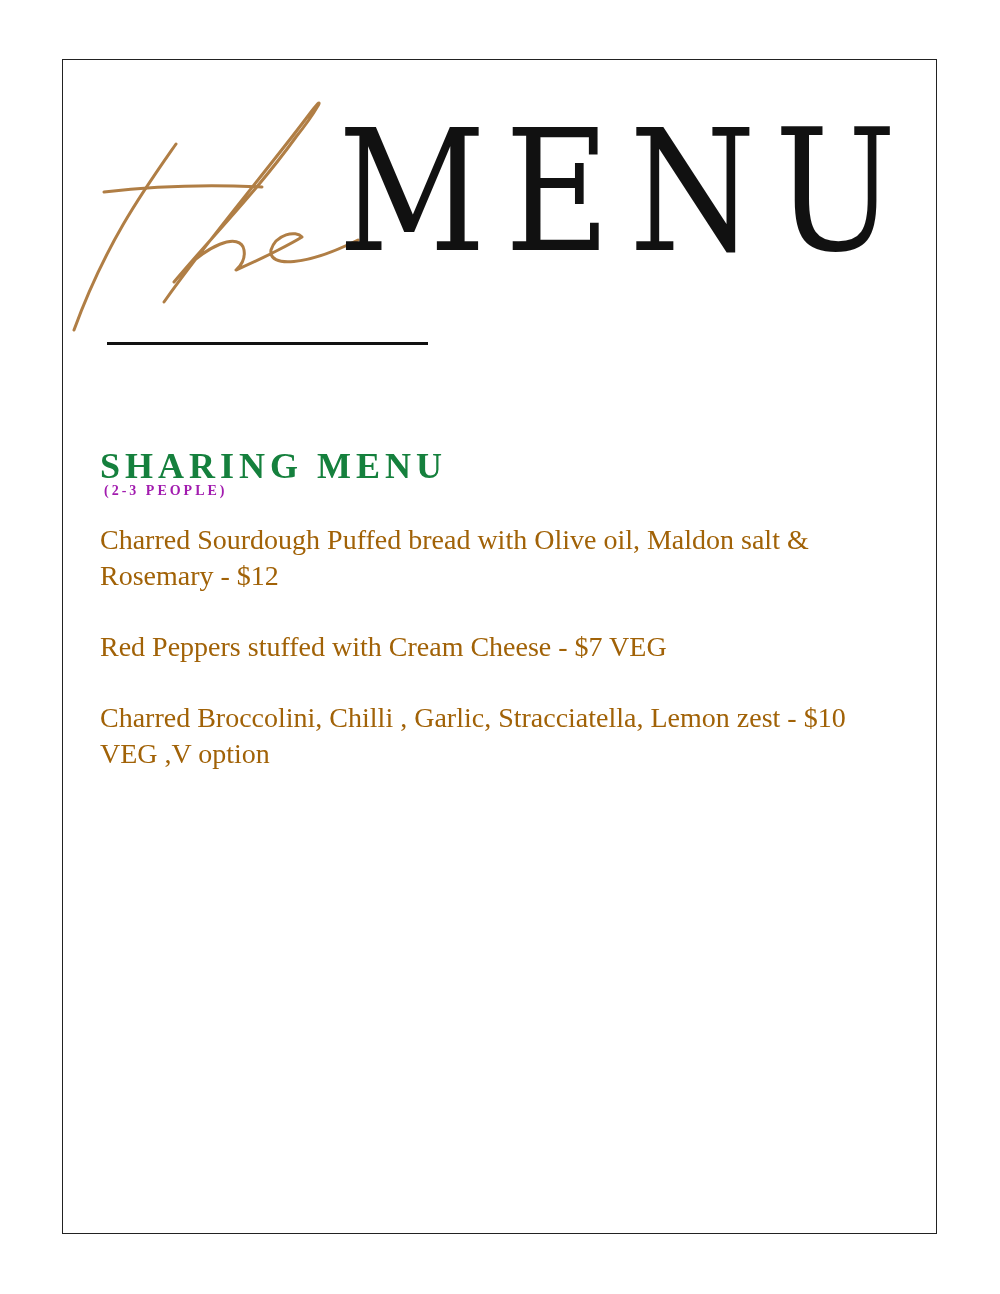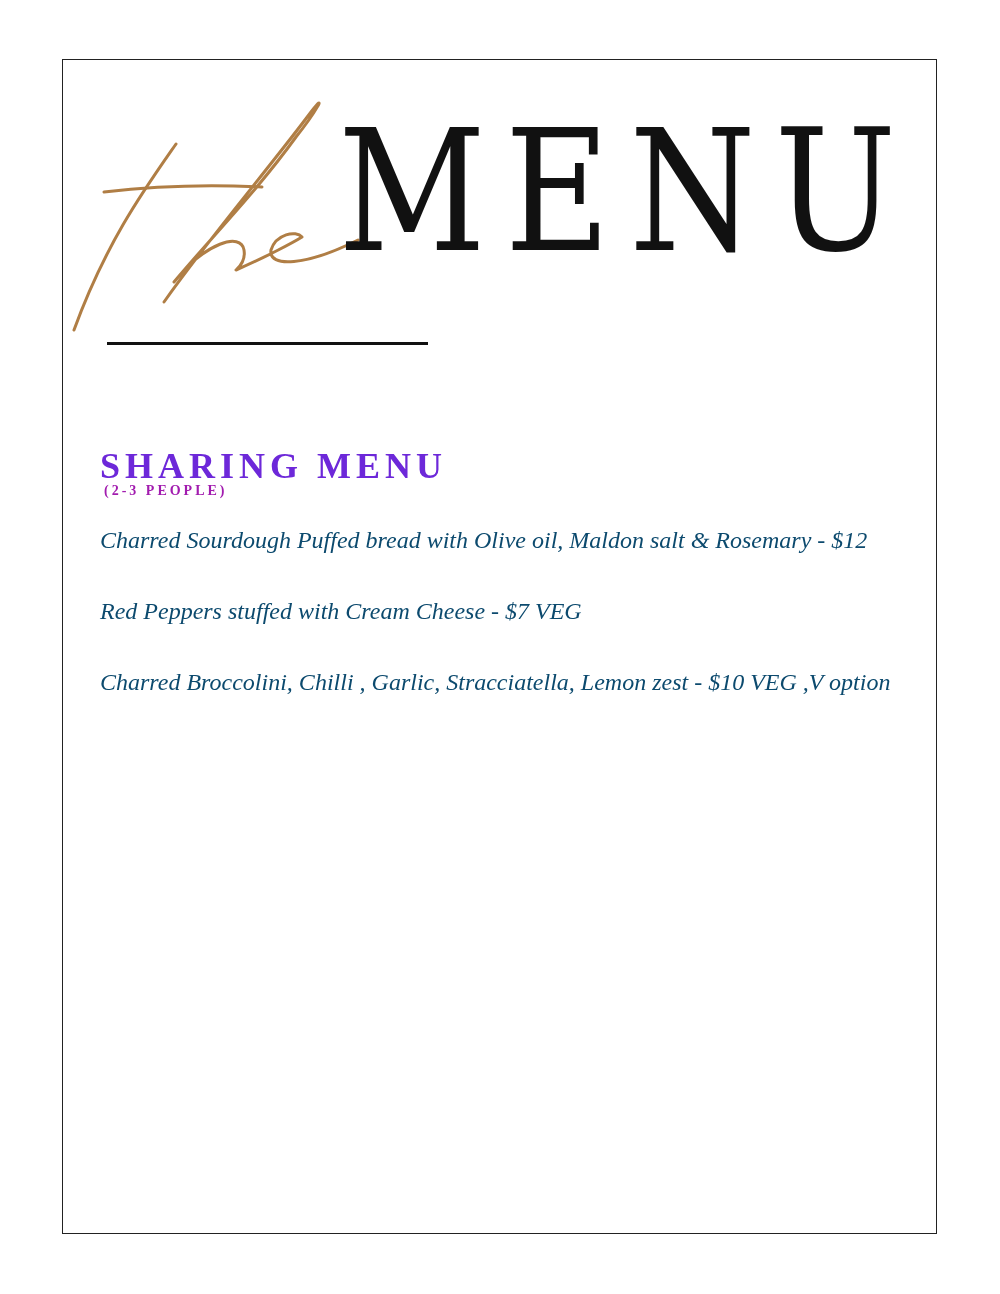--- a/index.html
+++ b/index.html
@@ -1,23 +1,23 @@
 <!DOCTYPE html>
 <html><head>
 <meta charset="utf-8">
 <style>
   html,body{margin:0;padding:0;background:#ffffff;}
   body{width:1000px;height:1294px;position:relative;overflow:hidden;}
   .frame{position:absolute;left:62px;top:59px;width:875px;height:1175px;border:1.5px solid #222;box-sizing:border-box;}
   .the-script{position:absolute;left:66px;top:92px;width:300px;height:250px;}
   .menu-title{position:absolute;left:338px;top:108px;font-family:"DejaVu Serif","Liberation Serif",serif;font-size:168px;font-weight:300;letter-spacing:22px;color:#111;line-height:1;transform:scaleX(0.86);transform-origin:left top;font-weight:normal;}
   .title-rule{position:absolute;left:107px;top:342px;width:321px;height:3px;background:#111;}
-  .section-heading{position:absolute;left:100px;top:448px;font-family:"Liberation Serif",serif;font-weight:bold;font-size:36px;letter-spacing:5px;color:#6d28d9;line-height:1;}
+  .section-heading{position:absolute;left:100px;top:448px;font-family:"Liberation Serif",serif;font-weight:bold;font-size:36px;letter-spacing:5px;color:#15803d;line-height:1;}
   .section-sub{position:absolute;left:104px;top:484px;font-family:"Liberation Serif",serif;font-weight:bold;font-size:14px;letter-spacing:3px;color:#a21caf;line-height:1;}
-  .items{position:absolute;left:100px;top:522px;width:800px;font-family:"Liberation Serif",serif;font-style:italic;font-size:24px;line-height:36px;color:#0c4a6e;}
+  .items{position:absolute;left:100px;top:522px;width:800px;font-family:"Liberation Serif",serif;font-size:28px;line-height:36px;color:#a16207;}
   .item{margin:0 0 35px 0;}
 </style>
 </head>
 <body>
 
 <div class="frame"></div>
 
 <svg class="the-script" viewBox="0 0 300 250" fill="none" stroke="#b07e45" stroke-width="3" stroke-linecap="round" stroke-linejoin="round">
 
   <path d="M110 52 C 80 95, 40 150, 8 238"></path>

